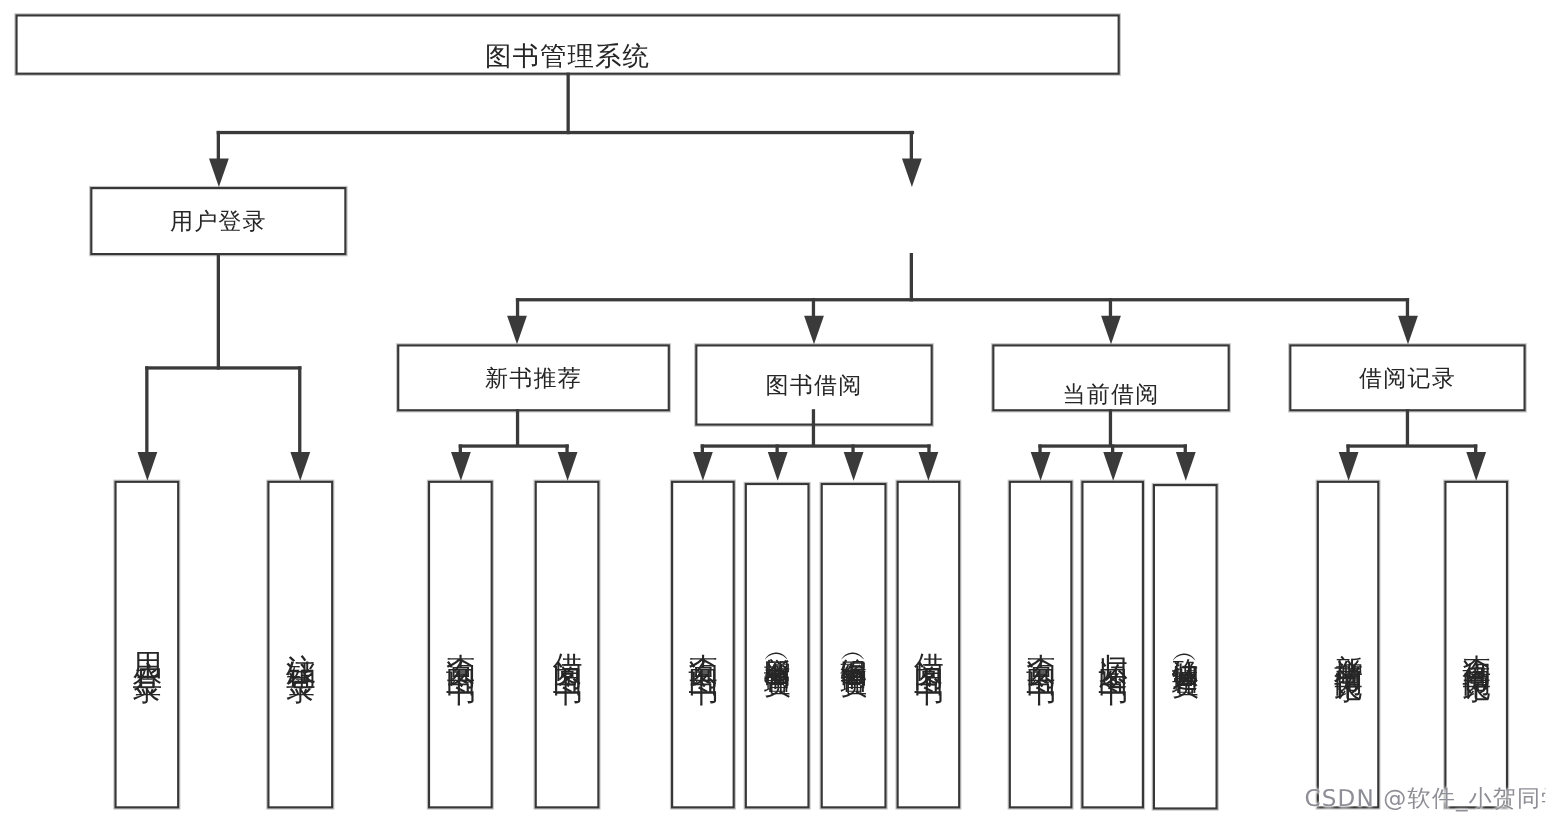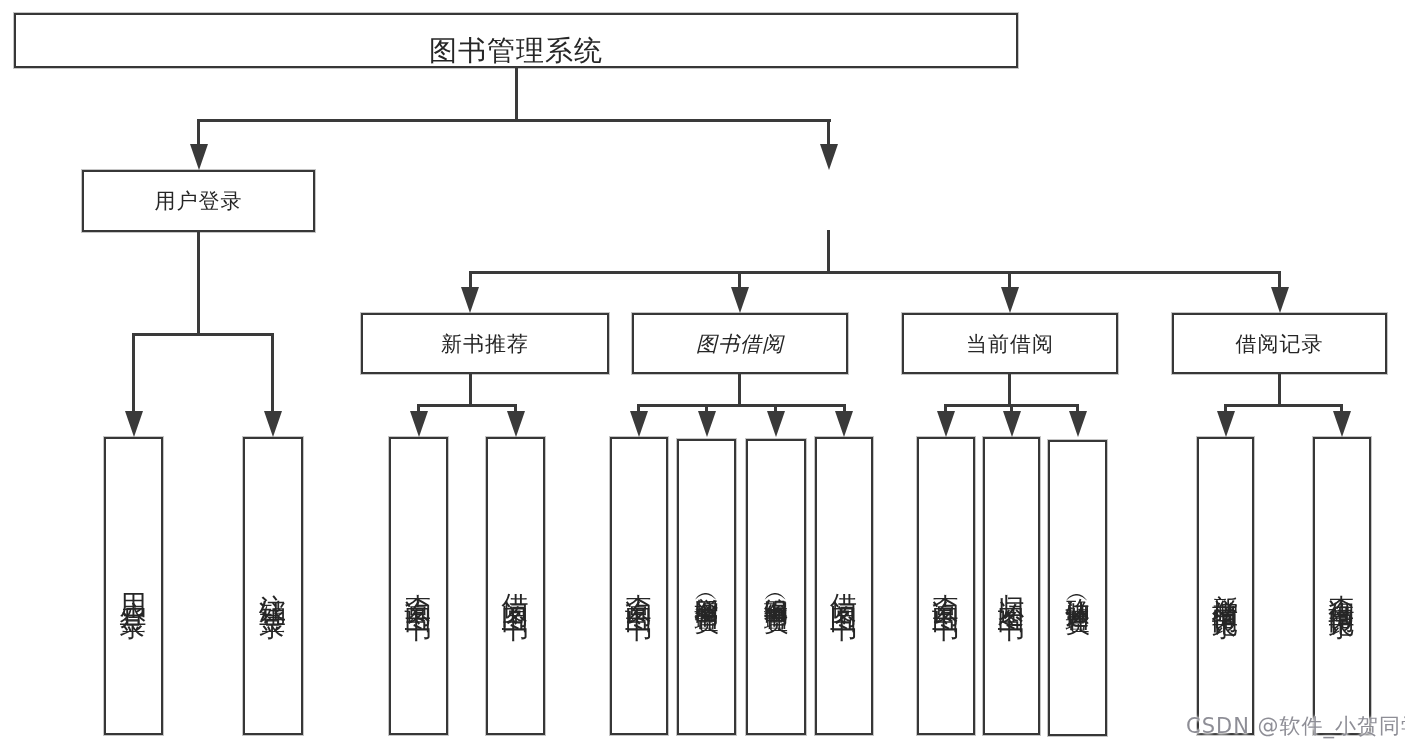--- a/index.html
+++ b/index.html
@@ -10,21 +10,21 @@
   body{font-family:"DejaVu Sans","Liberation Sans",sans-serif;}
   .canvas{position:relative;width:1405px;height:747px;background:var(--background);overflow:hidden;}
 
   .box{
     position:absolute;box-sizing:border-box;background:var(--fill);
     border:2px solid var(--border);box-shadow:0 0 0 1px #c6c6c6;
     display:flex;align-items:center;justify-content:center;
     color:var(--text);
   }
   .hlabel{font-size:21px;letter-spacing:1px;white-space:nowrap;}
-  .root .hlabel{font-size:28px;margin-top:20px;}
+  .root .hlabel{font-size:24px;margin-top:20px;}
 
   .leaf{align-items:center;justify-content:center;}
   .vlabel{
     writing-mode:vertical-rl;text-orientation:mixed;
     font-size:27px;letter-spacing:7px;line-height:1;white-space:nowrap;
   }
   .vlabel.med{font-size:26px;letter-spacing:4px;}
   .vlabel.long{font-size:24px;letter-spacing:2px;}
 
   .line{position:absolute;background:var(--line);}
@@ -51,25 +51,25 @@
 
   <div class="box" style="left:82px;top:170px;width:233px;height:62px;">
     <span class="hlabel">用户登录</span>
   </div>
 
 
   <div class="box" style="left:361px;top:313px;width:248px;height:61px;">
     <span class="hlabel">新书推荐</span>
   </div>
 
-  <div class="box" style="left:632px;top:313px;width:216px;height:61px;font-style:italic;">
+  <div class="box" style="left:632px;top:313px;width:216px;height:74px;">
     <span class="hlabel">图书借阅</span>
   </div>
 
-  <div class="box" style="left:902px;top:313px;width:216px;height:61px;">
+  <div class="box" style="left:902px;top:313px;width:216px;height:61px;align-items:flex-end;">
     <span class="hlabel">当前借阅</span>
   </div>
 
   <div class="box" style="left:1172px;top:313px;width:215px;height:61px;">
     <span class="hlabel">借阅记录</span>
   </div>
 
   <div class="box leaf" style="left:104px;top:437px;width:59px;height:298px;">
     <span class="vlabel">用户登录</span>
   </div>

